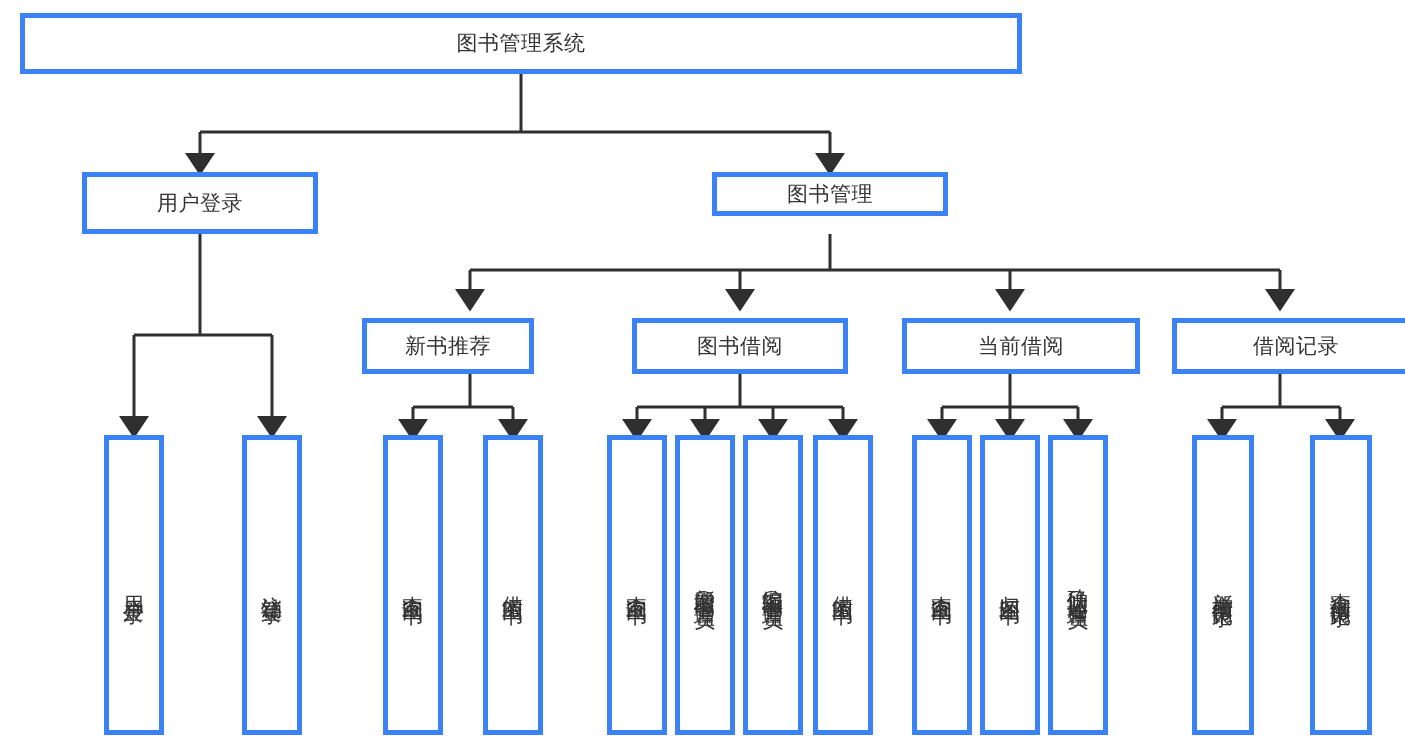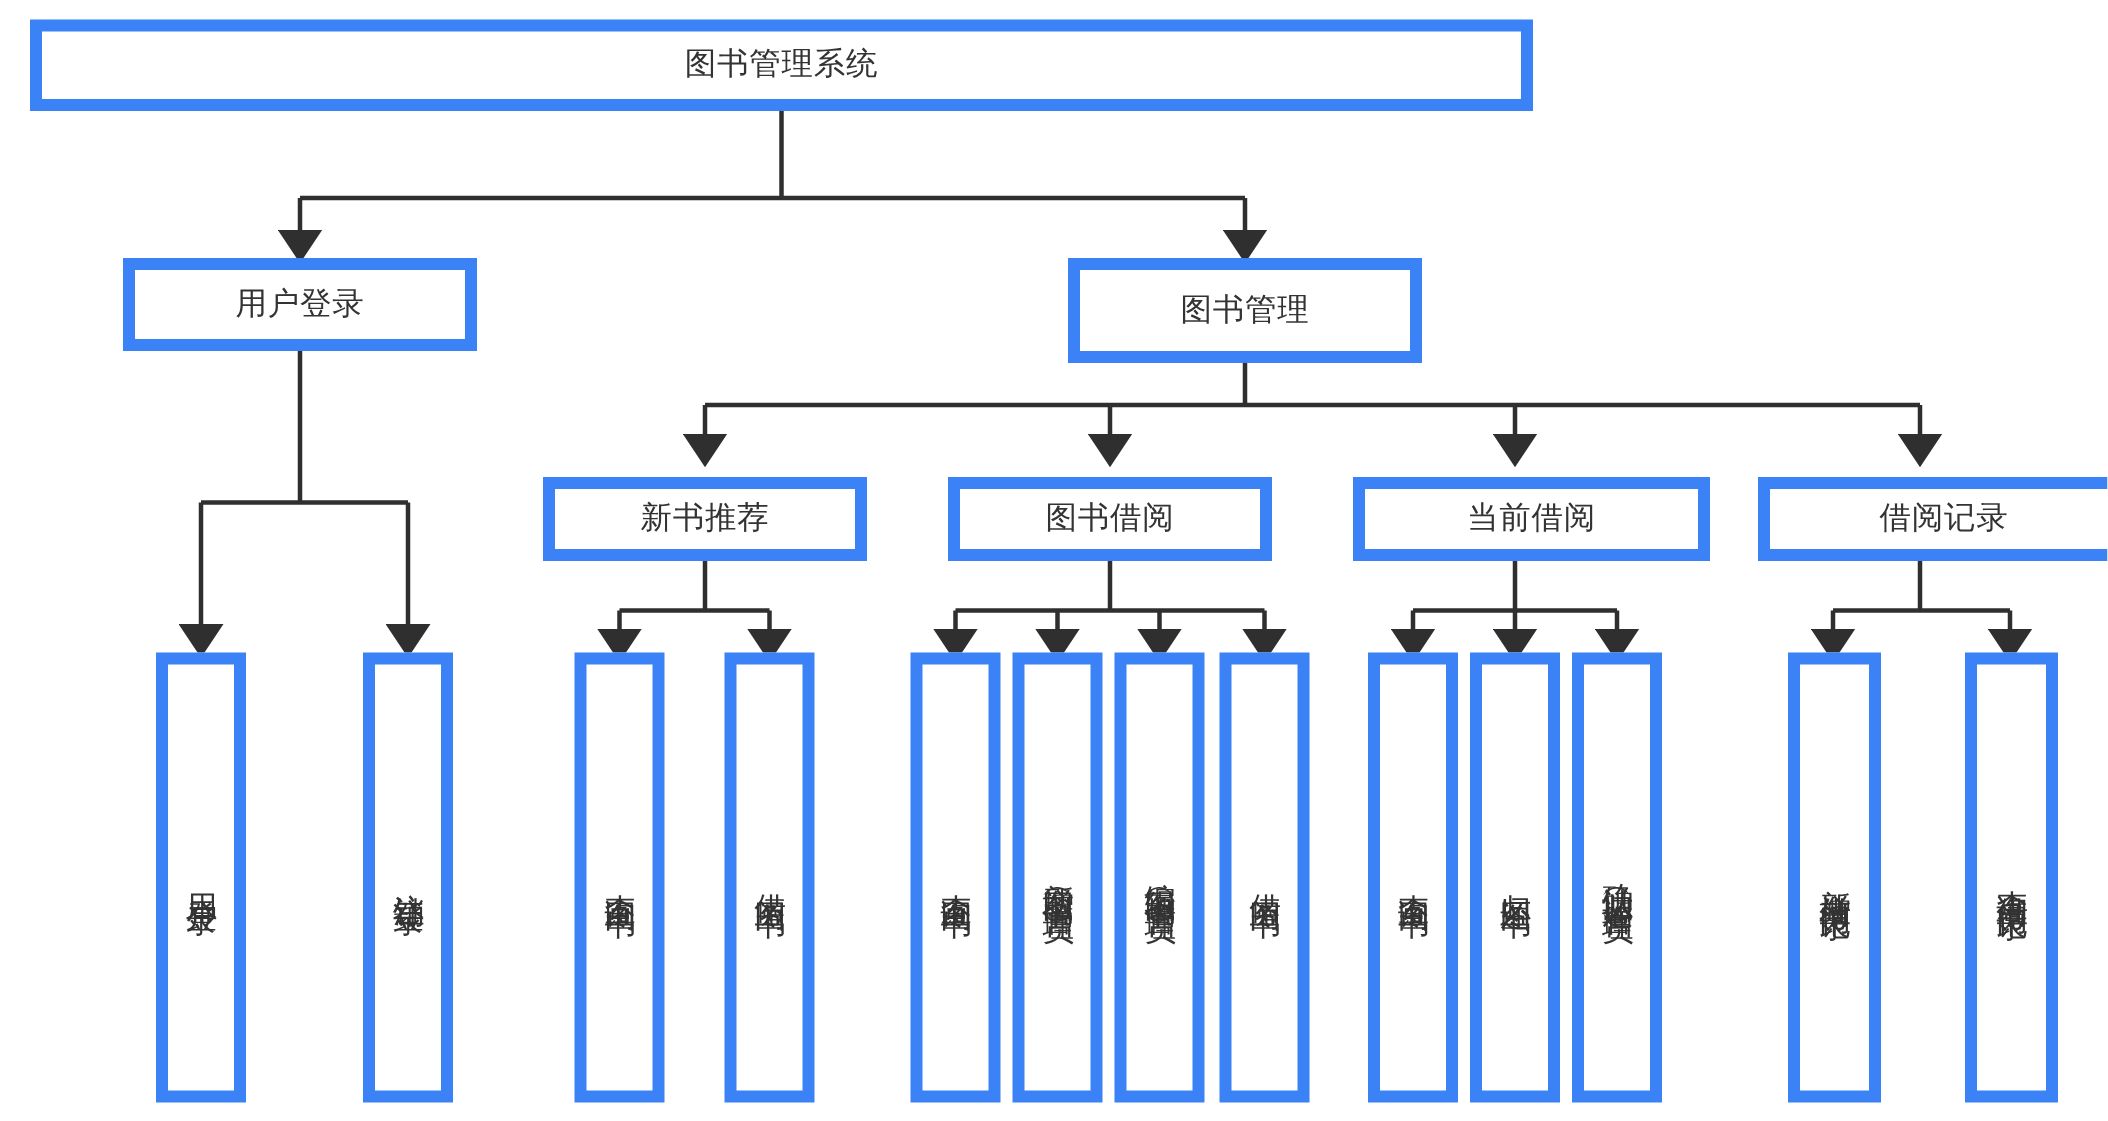--- a/index.html
+++ b/index.html
@@ -23,21 +23,21 @@
     left: 0;
     top: 0;
     width: 1405px;
     height: 747px;
     pointer-events: none;
   }
   .node {
     position: absolute;
     box-sizing: border-box;
     background: #ffffff;
-    border: 8px solid #3b82f6;
+    border: 5px solid #3b82f6;
     display: flex;
     align-items: center;
     justify-content: center;
     color: #333333;
   }
   .node .label {
     display: block;
     text-align: center;
     line-height: 1.18;
     letter-spacing: 0.5px;
@@ -123,25 +123,25 @@
   </svg>
 
   <div class="node horiz" style="left:20px; top:13px; width:1002px; height:61px;">
     <span class="label">图书管理系统</span>
   </div>
 
   <div class="node horiz" style="left:82px; top:172px; width:236px; height:62px;">
     <span class="label">用户登录</span>
   </div>
 
-  <div class="node horiz" style="left:712px; top:172px; width:236px; height:70px;">
+  <div class="node horiz" style="left:712px; top:172px; width:236px; height:44px;">
     <span class="label">图书管理</span>
   </div>
 
-  <div class="node horiz" style="left:362px; top:318px; width:216px; height:56px;">
+  <div class="node horiz" style="left:362px; top:318px; width:172px; height:56px;">
     <span class="label">新书推荐</span>
   </div>
 
   <div class="node horiz" style="left:632px; top:318px; width:216px; height:56px;">
     <span class="label">图书借阅</span>
   </div>
 
   <div class="node horiz" style="left:902px; top:318px; width:238px; height:56px;">
     <span class="label">当前借阅</span>
   </div>

